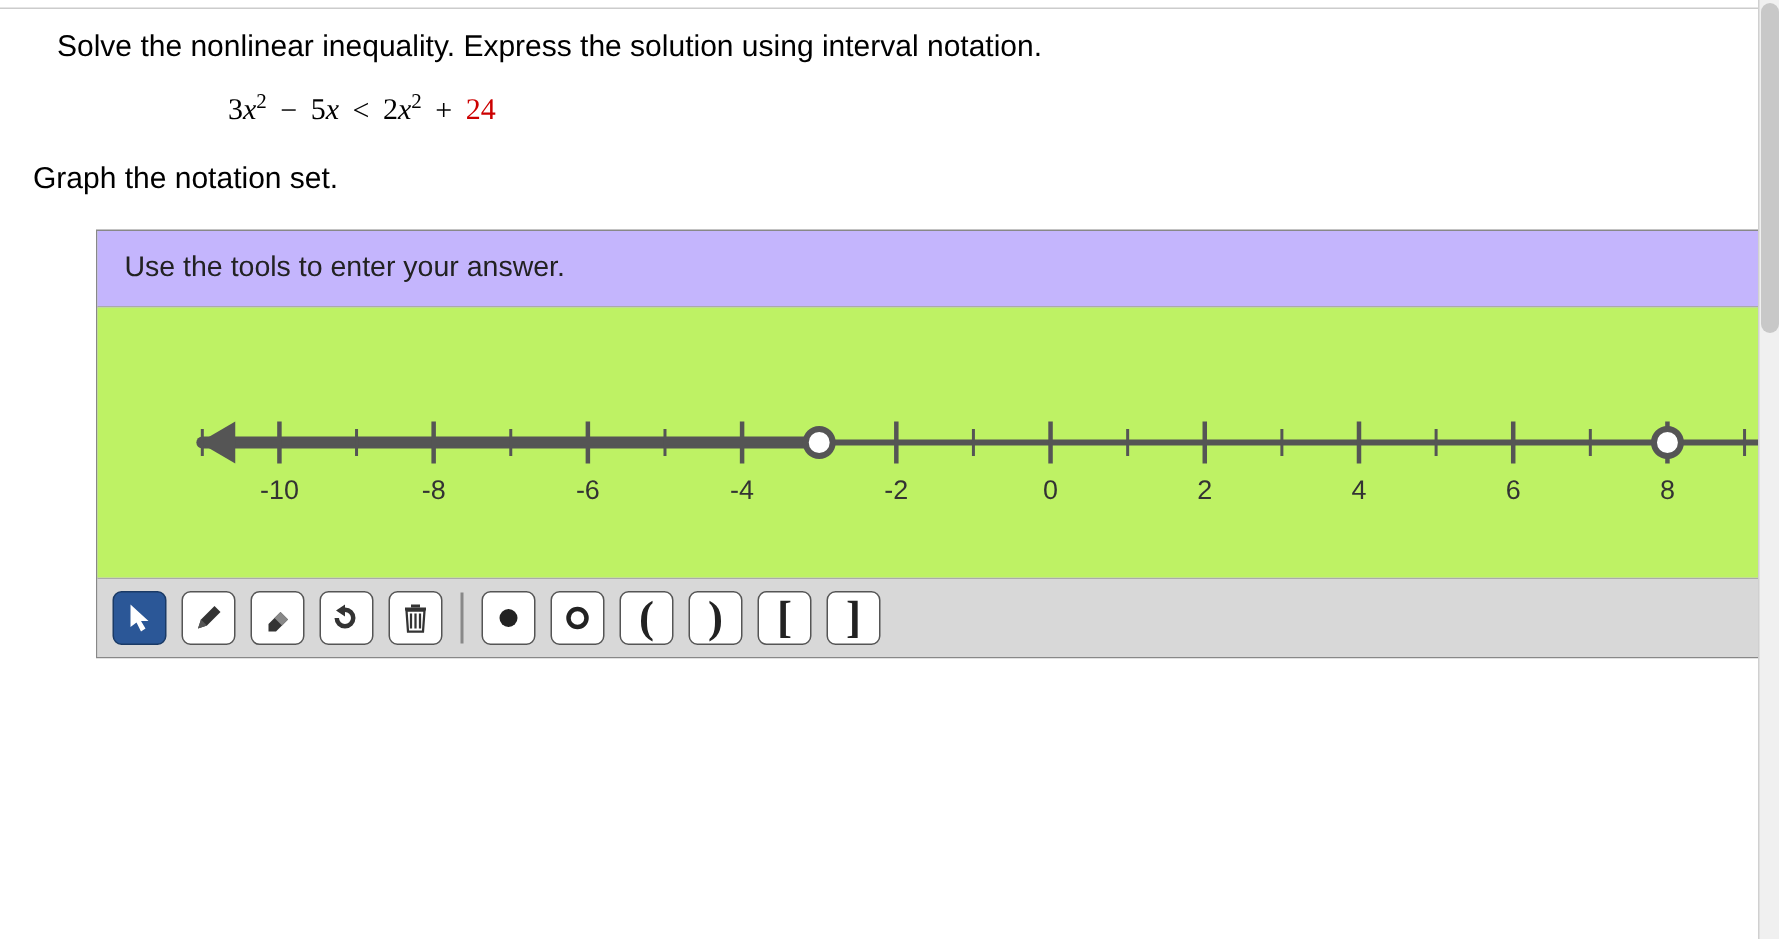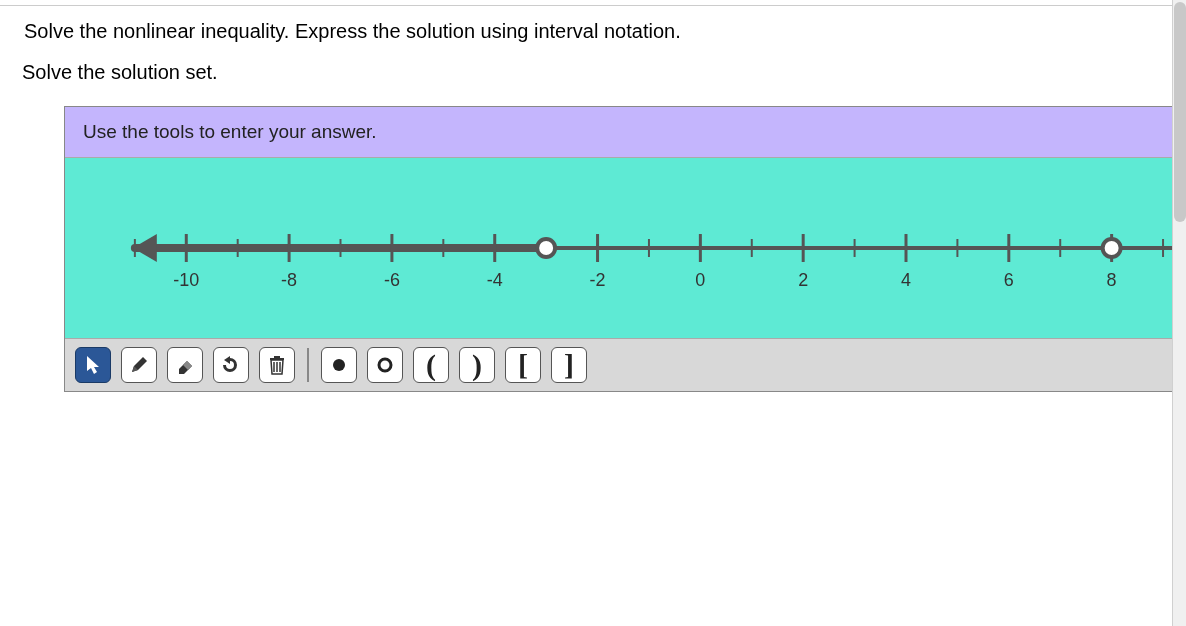--- a/index.html
+++ b/index.html
@@ -33,21 +33,21 @@
     left: 1px;
     top: 2px;
     width: 12px;
     height: 220px;
     background: #c8c8c8;
     border-radius: 6px;
   }
   .prompt {
     font-size: 20px;
     color: #000;
-    margin: 0 0 18px 2px;
+    margin: 0 0 18px 16px;
   }
   .equation {
     font-size: 20px;
     font-style: italic;
     font-family: "Times New Roman", serif;
     margin: 0 0 22px 130px;
   }
   .equation .n { font-style: normal; }
   .equation sup { font-size: 0.7em; font-style: normal; }
   .equation .op { font-style: normal; margin: 0 4px; }
@@ -72,21 +72,21 @@
   }
   .panel-header {
     background: #c4b5fd;
     border-bottom: 1px solid #aaa;
     padding: 14px 18px;
     font-size: 19px;
     color: #222;
   }
   .numberline-area {
     height: 180px;
-    background: #5eead4;
+    background: #bef264;
     position: relative;
   }
   .numberline-svg {
     position: absolute;
     left: 0;
     top: 0;
     width: 100%;
     height: 100%;
   }
   .toolbar {
@@ -129,23 +129,26 @@
 </style>
 </head>
 <body>
 
 <div class="page-border-top"></div>
 
 <div class="content">
 
   <p class="prompt">Solve the nonlinear inequality. Express the solution using interval notation.</p>
 
-
-
-  <p class="sub-prompt">Solve the solution set.</p>
+  <div class="equation">
+    <span class="n">3</span><span>x</span><sup>2</sup><span class="op"> − </span><span class="n">5</span><span>x</span><span class="op"> &lt; </span><span class="n">2</span><span>x</span><sup>2</sup><span class="op"> + </span><span class="n red">24</span>
+  </div>
+
+
+  <p class="sub-prompt">Graph the notation set.</p>
 
   <div class="graph-container">
     <div class="panel-header">Use the tools to enter your answer.</div>
 
     <div class="numberline-area">
       <svg class="numberline-svg" viewBox="0 0 1120 180" id="nlsvg">
           <line x1="70" y1="90" x2="482" y2="90" stroke="#555" stroke-width="8" stroke-linecap="round"></line>
           <line x1="70" y1="90" x2="1110" y2="90" stroke="#555" stroke-width="4"></line>
           <polygon points="68,90 92,76 92,104" fill="#555"></polygon>
           <line x1="70" y1="81" x2="70" y2="99" stroke="#555" stroke-width="2"></line>

